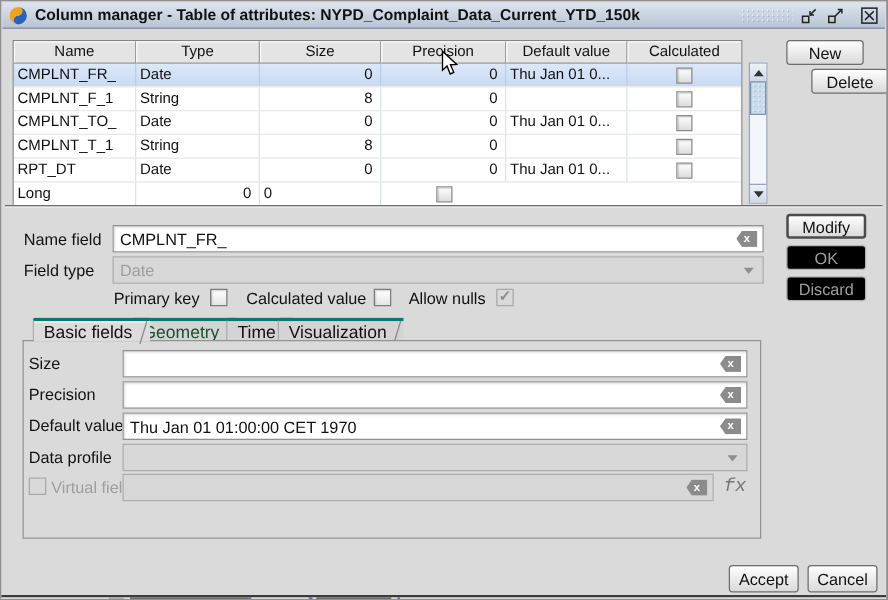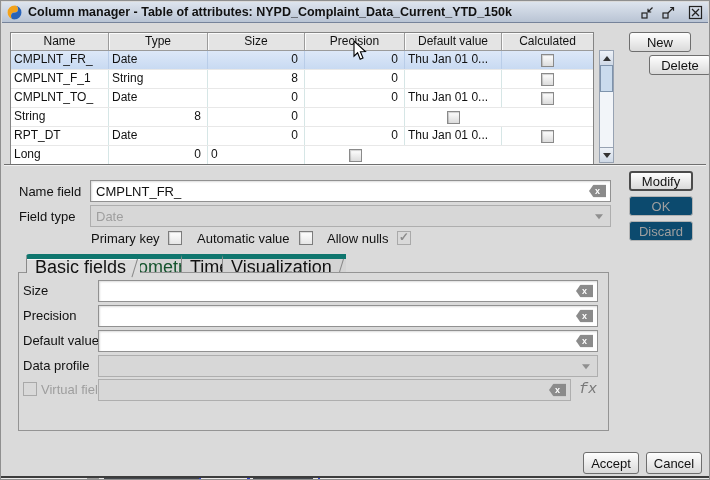--- a/index.html
+++ b/index.html
@@ -68,21 +68,21 @@
   }
   
   .btn{
     position:absolute;box-sizing:border-box;height:20px;line-height:17px;
     background:linear-gradient(#fefefe,#dadada);
     border:1px solid #6e6e6e;border-radius:3px;text-align:center;
     font-family:"Liberation Sans",sans-serif;font-size:13px;color:#111;padding:0;
   }
   .btn.focused{border:2px solid #4c4c4c;line-height:15px;}
   .btn:disabled,.btn.disabled{
-    background:#0c4a6e;border:1px solid #b3b3b3;color:#9f9f9f;
+    background:#000000;border:1px solid #b3b3b3;color:#9f9f9f;
   }
   
   .divider{position:absolute;left:3px;right:3px;top:163px;height:1px;background:#6f6f6f;box-shadow:0 1px 0 #f2f2f2;}
   
   .flabel{position:absolute;height:16px;line-height:16px;white-space:nowrap;}
   .flabel.dis{color:#9e9e9e;}
   .tfield{
     position:absolute;box-sizing:border-box;height:22px;background:#fff;
     border:1px solid #919191;box-shadow:inset 1px 1px 2px rgba(0,0,0,.14);
     display:flex;align-items:center;padding:0 22px 0 5px;font-size:13px;white-space:nowrap;overflow:hidden;
@@ -109,22 +109,22 @@
     box-shadow:inset 1px 1px 1px rgba(0,0,0,.15);
   }
   .checkbox.dis{background:#d9d9d9;border-color:#a9a9a9;box-shadow:none;}
   .checkbox.checked::after{
     content:"\2713";position:absolute;left:1px;top:-2px;font-size:12px;font-weight:bold;color:#8b8b8b;
   }
   .fx{position:absolute;font-family:Liberation Mono, monospace;font-style:italic;color:#777;font-size:15px;}
   
   .tab{
     position:absolute;top:253px;height:18px;box-sizing:border-box;
-    line-height:17px;padding:0 14px 0 8px;font-size:18px;
-    border-top:5px solid #0f766e;border-left:1px solid #898989;
+    line-height:17px;padding:0 14px 0 8px;font-size:14px;
+    border-top:3px solid #0f766e;border-left:1px solid #898989;
     border-top-left-radius:3px;background:#d4d4d4;
   }
   .tab::after{
     content:"";position:absolute;top:0;right:2px;width:1px;height:19px;
     background:#898989;transform:rotate(17deg);transform-origin:top center;
   }
   .tab.active{background:#dcdcdc;height:19px;z-index:3;box-shadow:inset 0 1px 0 #f6f6f6;}
   .tab.disabled{color:#14532d;}
   .tabpanel{
     position:absolute;left:17px;top:271px;width:591px;height:159px;
@@ -201,20 +201,21 @@
       <div class="td c-type">Date</div>
       <div class="td num c-size">0</div>
       <div class="td num c-precision">0</div>
       <div class="td c-default">Thu Jan 01 0...</div>
       <div class="td chk">
         <span class="cb"></span>
       </div>
     </div>
 
     <div class="trow">
+      <div class="td c-name">CMPLNT_T_1</div>
       <div class="td c-type">String</div>
       <div class="td num c-size">8</div>
       <div class="td num c-precision">0</div>
       <div class="td c-default"></div>
       <div class="td chk">
         <span class="cb"></span>
       </div>
     </div>
 
     <div class="trow">
@@ -264,21 +265,21 @@
 
   <div class="flabel" style="left:18px;top:208px;">Field type</div>
   <div class="combo" style="left:89px;top:204px;width:521px;">
     <span>Date</span>
     <span class="combo-arrow"></span>
   </div>
   <button class="btn disabled" style="left:628px;top:195px;width:64px;" disabled="">OK</button>
 
   <div class="flabel" style="left:90px;top:230px;">Primary key</div>
   <span class="checkbox" style="left:167px;top:230px;"></span>
-  <div class="flabel" style="left:196px;top:230px;">Automatic value</div>
+  <div class="flabel" style="left:196px;top:230px;">Calculated value</div>
   <span class="checkbox" style="left:298px;top:230px;"></span>
   <div class="flabel" style="left:326px;top:230px;">Allow nulls</div>
   <span class="checkbox dis checked" style="left:396px;top:230px;"></span>
   <button class="btn disabled" style="left:628px;top:220px;width:64px;" disabled="">Discard</button>
 
   <div class="tab active" style="left:25px;z-index:3;">Basic fields</div>
   <div class="tab disabled" style="left:104px;">Geometry</div>
   <div class="tab" style="left:180px;">Time</div>
   <div class="tab" style="left:221px;">Visualization</div>
   <div class="tabpanel"></div>
@@ -290,20 +291,21 @@
   </div>
 
   <div class="flabel" style="left:22px;top:307px;z-index:2;">Precision</div>
   <div class="tfield" style="left:97px;top:304px;width:500px;z-index:2;">
     <span></span>
     <span class="clear-icon">x</span>
   </div>
 
   <div class="flabel" style="left:22px;top:332px;z-index:2;">Default value</div>
   <div class="tfield" style="left:97px;top:329px;width:500px;z-index:2;">
+    <span>Thu Jan 01 01:00:00 CET 1970</span>
     <span class="clear-icon">x</span>
   </div>
 
   <div class="flabel" style="left:22px;top:357px;z-index:2;">Data profile</div>
   <div class="combo" style="left:97px;top:354px;width:500px;z-index:2;">
     <span></span>
     <span class="combo-arrow"></span>
   </div>
 
   <span class="checkbox dis" style="left:22px;top:381px;z-index:2;"></span>

